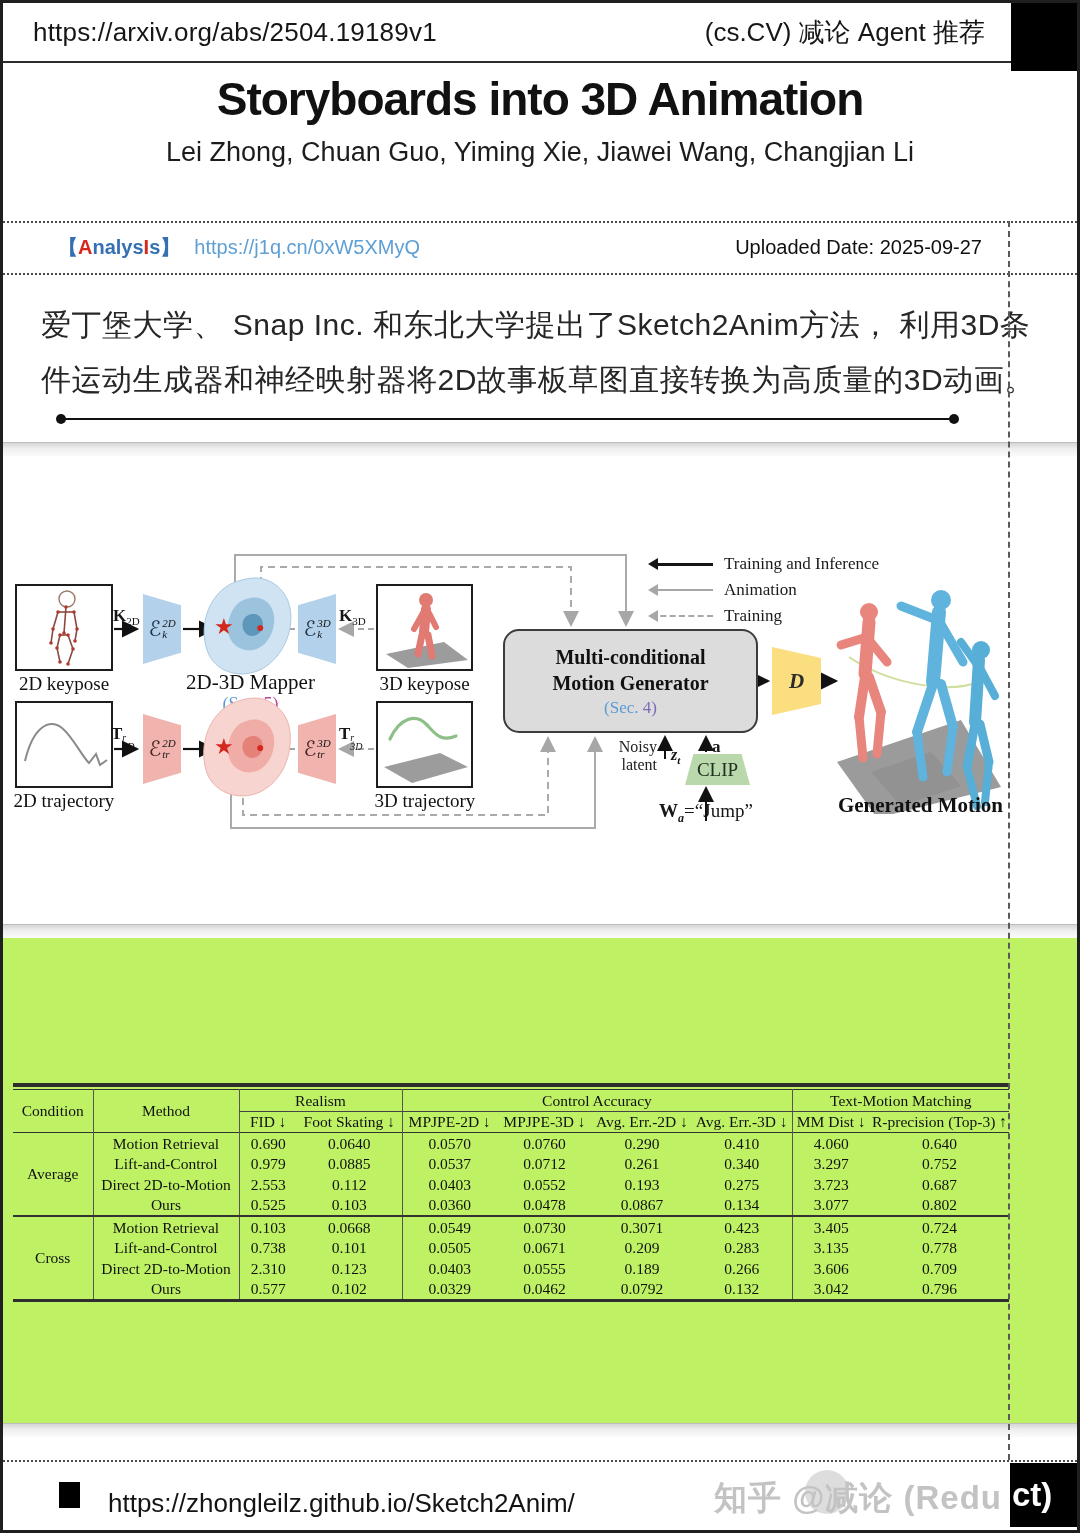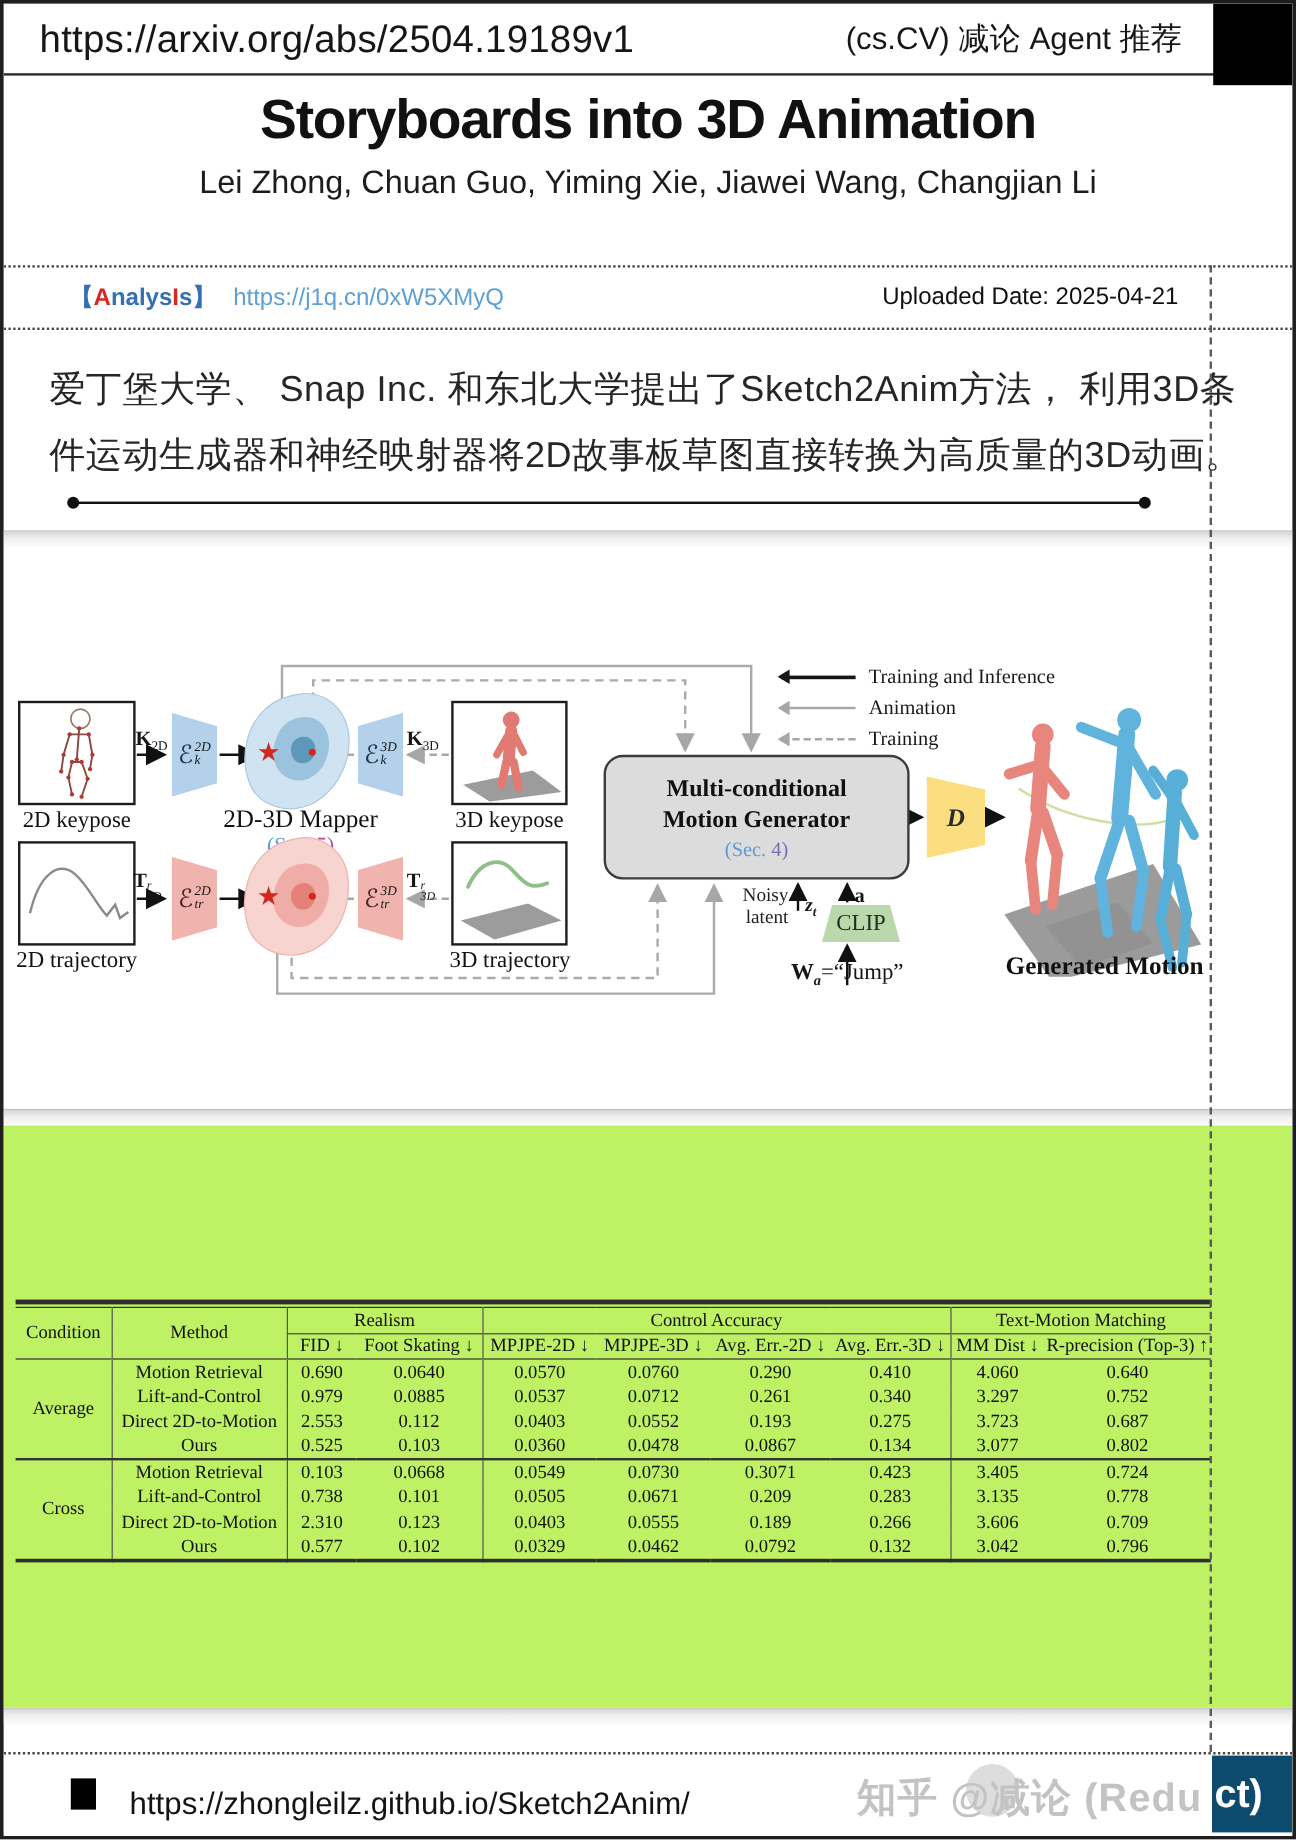--- a/index.html
+++ b/index.html
@@ -5,24 +5,24 @@
   * { margin:0; padding:0; box-sizing:border-box; }
   html,body { background:#e9e9e9; }
   .page {
     position:relative; width:1080px; height:1533px; margin:0 auto;
     background:#ffffff; border:3px solid #1f1f1f; overflow:hidden;
     font-family:"Liberation Sans","DejaVu Sans",sans-serif; color:#161616;
   }
   
   .topbar { height:60px; display:flex; align-items:center; justify-content:space-between;
     padding:0 92px 0 30px; border-bottom:2px solid #2b2b2b; }
-  .topbar .url { font-size:32px; letter-spacing:.2px; }
+  .topbar .url { font-size:26px; letter-spacing:.2px; }
   .topbar .right { font-size:26px;margin-left:44px; }
   .corner-sq-top { position:absolute; right:0; top:0; width:66px; height:68px; background:#000; z-index:30; }
-  .corner-sq-bot { position:absolute; right:0; bottom:3px; width:67px; height:64px; background:#0c4a6e; z-index:30;
+  .corner-sq-bot { position:absolute; right:0; bottom:3px; width:67px; height:64px; background:#000000; z-index:30;
     color:#fff; font-size:33px; font-weight:700; display:flex; align-items:center; padding-left:2px; }
   
   .title-block { height:156px; text-align:center; padding-top:10px; }
   .title-line { font-size:46px; line-height:53px; font-weight:800; letter-spacing:-1px; color:#111; }
   .authors { margin-top:11px; font-size:27px; color:#1c1c1c; }
   .dotsep { border-top:2px dotted #4a4a4a; height:0; }
   
   .analysis-row { height:52px; display:flex; align-items:center; justify-content:space-between;
     padding:0 95px 0 55px; font-size:20px; }
   .an-blue { color:#3470b3; font-weight:600; }
@@ -122,21 +122,21 @@
   <div class="title-block">
     <div class="title-line">Storyboards into 3D Animation</div>
     <div class="authors">Lei Zhong, Chuan Guo, Yiming Xie, Jiawei Wang, Changjian Li</div>
   </div>
   <div class="hdot-full" style="top:218px"></div>
 
   <div class="analysis-row" style="margin-top:2px">
     <span>
       <span class="an-blue">【</span><span class="an-red">A</span><span class="an-blue">nalys</span><span class="an-red">I</span><span class="an-blue">s</span><span class="an-blue">】</span><span class="an-link">https://j1q.cn/0xW5XMyQ</span>
     </span>
-    <span class="uploaded">Uploaded Date: 2025-04-21</span>
+    <span class="uploaded">Uploaded Date: 2025-09-27</span>
   </div>
   <div class="dotsep"></div>
 
   <div class="summary-block">
     <div class="summary">爱丁堡大学、 Snap Inc. 和东北大学提出了Sketch2Anim方法， 利用3D条件运动生成器和神经映射器将2D故事板草图直接转换为高质量的3D动画。</div>
     <div class="endline"></div>
   </div>
   <div class="band"></div>
 
   <div class="figure-panel">

